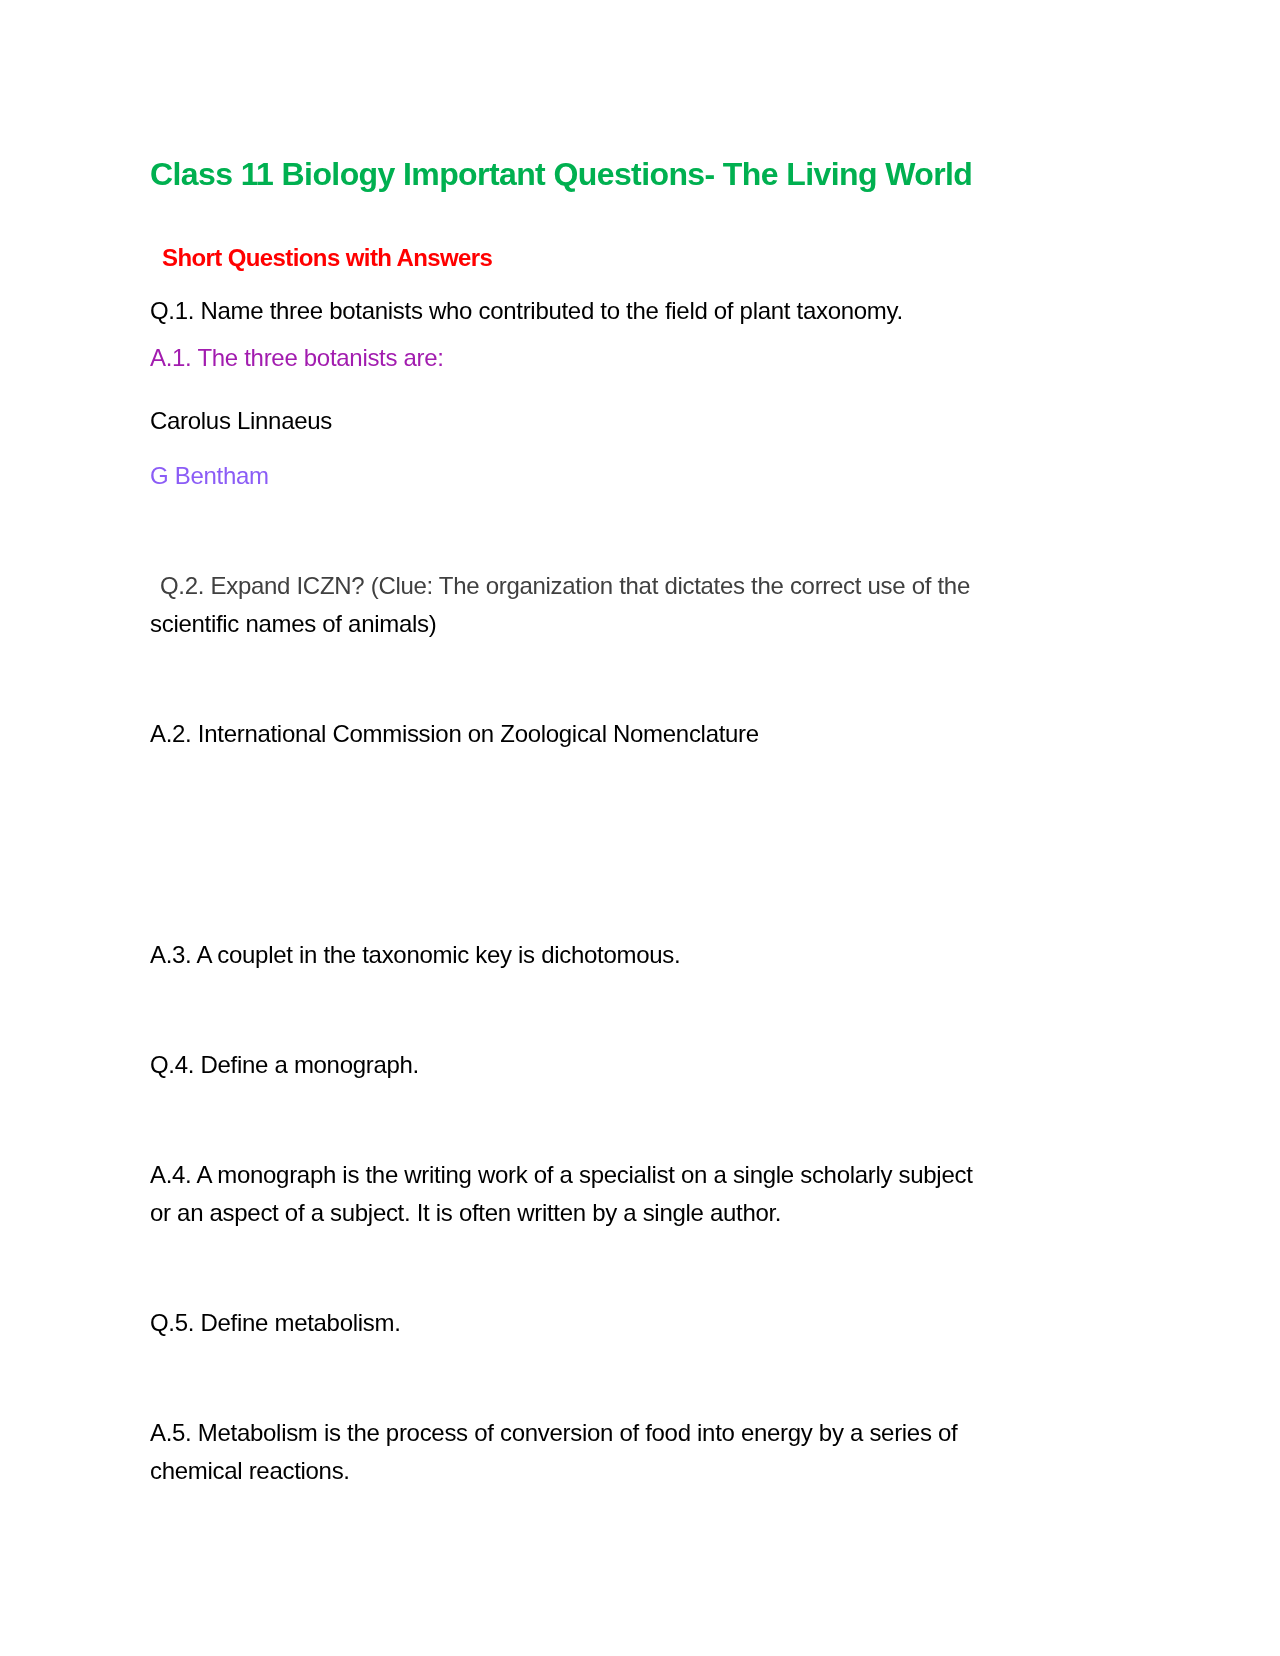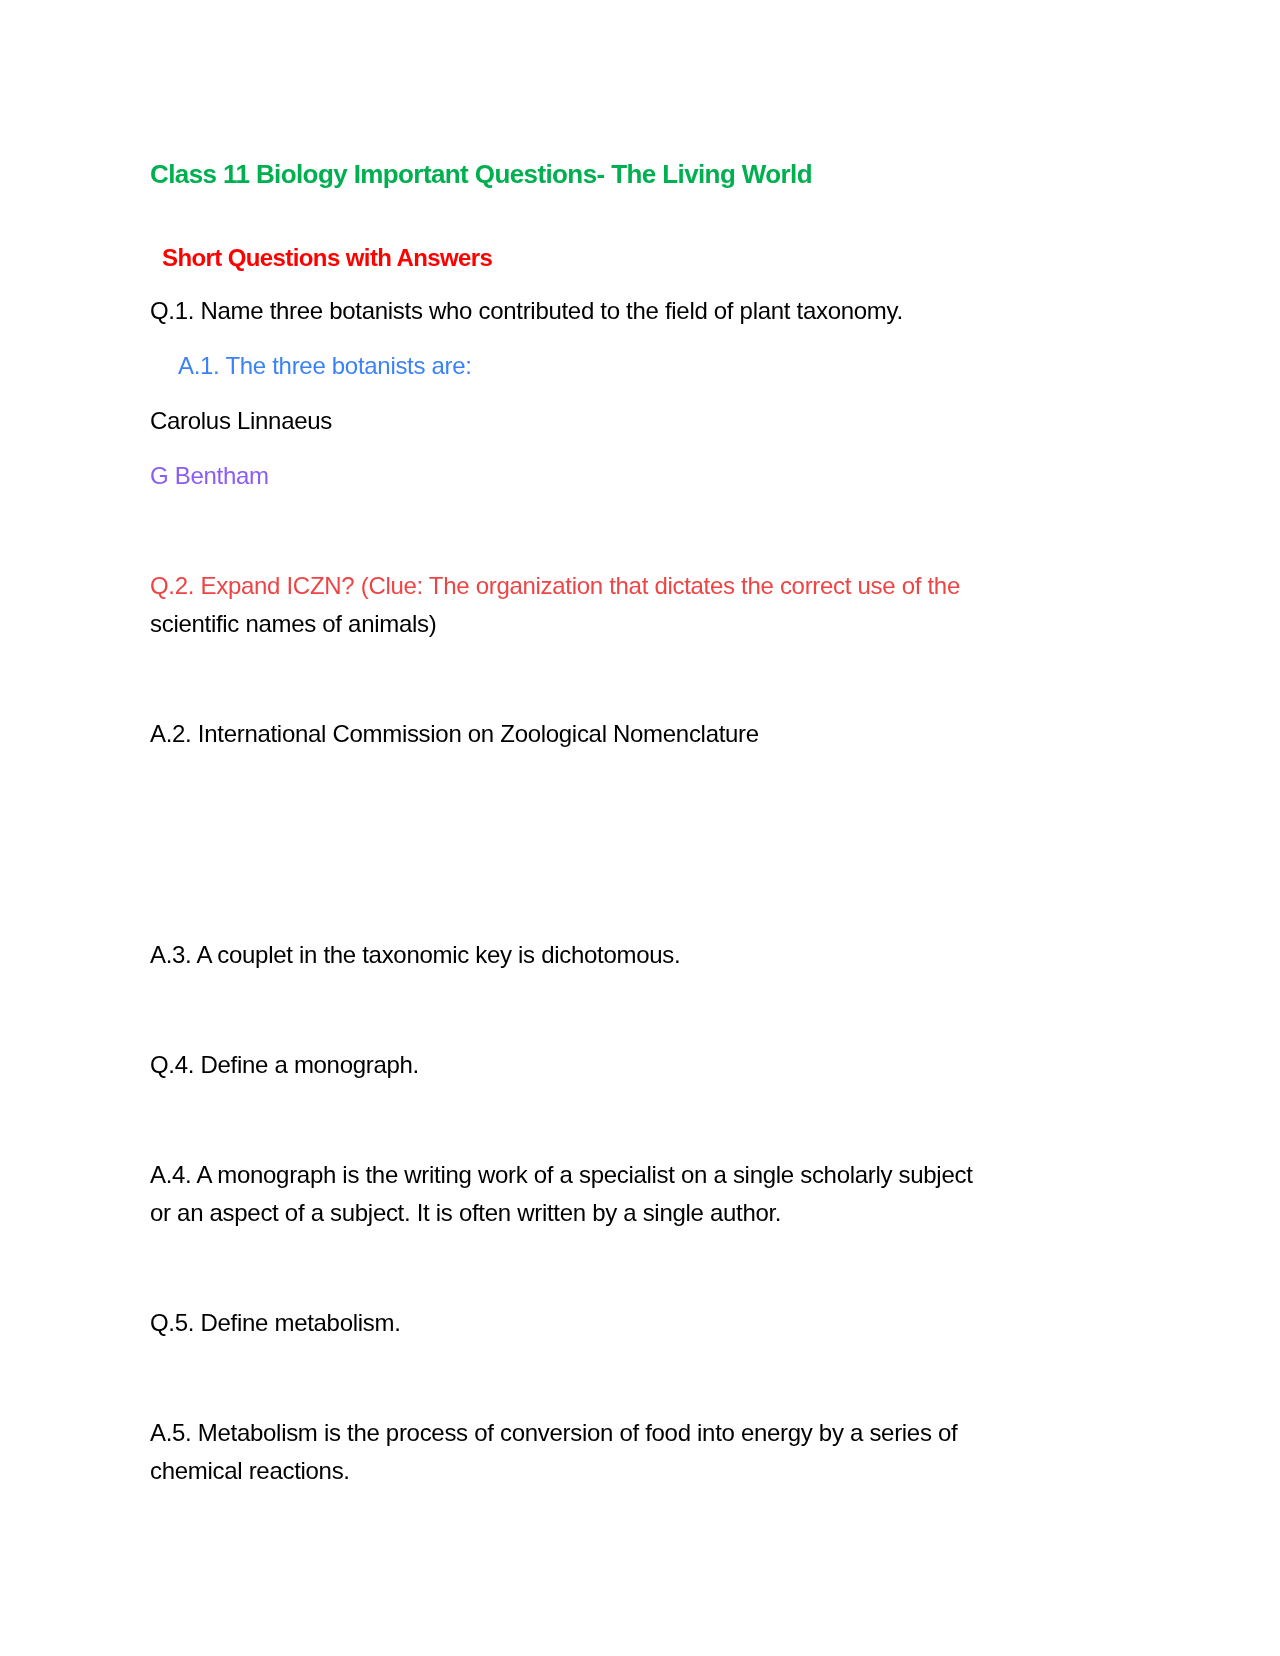--- a/index.html
+++ b/index.html
@@ -20,21 +20,21 @@
       left: 0; top: 0;
       width: 1280px; height: 1656px;
       background: #ffffff;
     }
     .title {
       position: absolute;
       left: 150px;
       top: 152px;
       width: 1000px;
       margin: 0;
-      font-size: 26px;
+      font-size: 32px;
       font-weight: bold;
       line-height: 44px;
       letter-spacing: -0.6px;
       white-space: nowrap;
     }
     .subtitle {
       position: absolute;
       left: 150px;
       width: 960px;
       top: 224px;
@@ -56,25 +56,25 @@
   </style>
 </head>
 <body>
 
 <div class="page">
 
   <h1 class="title" style="color: rgb(0, 176, 80);">Class 11 Biology Important Questions- The Living World</h1>
   <h2 class="subtitle" style="color: rgb(255, 0, 0);">Short Questions with Answers</h2>
 
   <p class="line" style="top: 292px; color: rgb(0, 0, 0);">Q.1. Name three botanists who contributed to the field of plant taxonomy.</p>
-  <p class="line" style="top: 347px; color: #3b82f6; margin-left: 28px;">A.1. The three botanists are:</p>
+  <p class="line" style="top: 339px; color: #a21caf;">A.1. The three botanists are:</p>
   <p class="line" style="top: 402px; color: rgb(0, 0, 0);">Carolus Linnaeus</p>
   <p class="line" style="top: 457px; color: #8b5cf6;">G Bentham</p>
 
-  <p class="line" style="top: 567px; color: #ef4444;">Q.2. Expand ICZN? (Clue: The organization that dictates the correct use of the</p>
+  <p class="line" style="top: 567px; color: #404040; margin-left: 10px;">Q.2. Expand ICZN? (Clue: The organization that dictates the correct use of the</p>
   <p class="line" style="top: 605px; color: rgb(0, 0, 0);">scientific names of animals)</p>
 
   <p class="line" style="top: 715px; color: rgb(0, 0, 0);">A.2. International Commission on Zoological Nomenclature</p>
 
 
   <p class="line" style="top: 936px; color: rgb(0, 0, 0);">A.3. A couplet in the taxonomic key is dichotomous.</p>
 
   <p class="line" style="top: 1046px; color: rgb(0, 0, 0);">Q.4. Define a monograph.</p>
 
   <p class="line" style="top: 1156px; color: rgb(0, 0, 0);">A.4. A monograph is the writing work of a specialist on a single scholarly subject</p>

